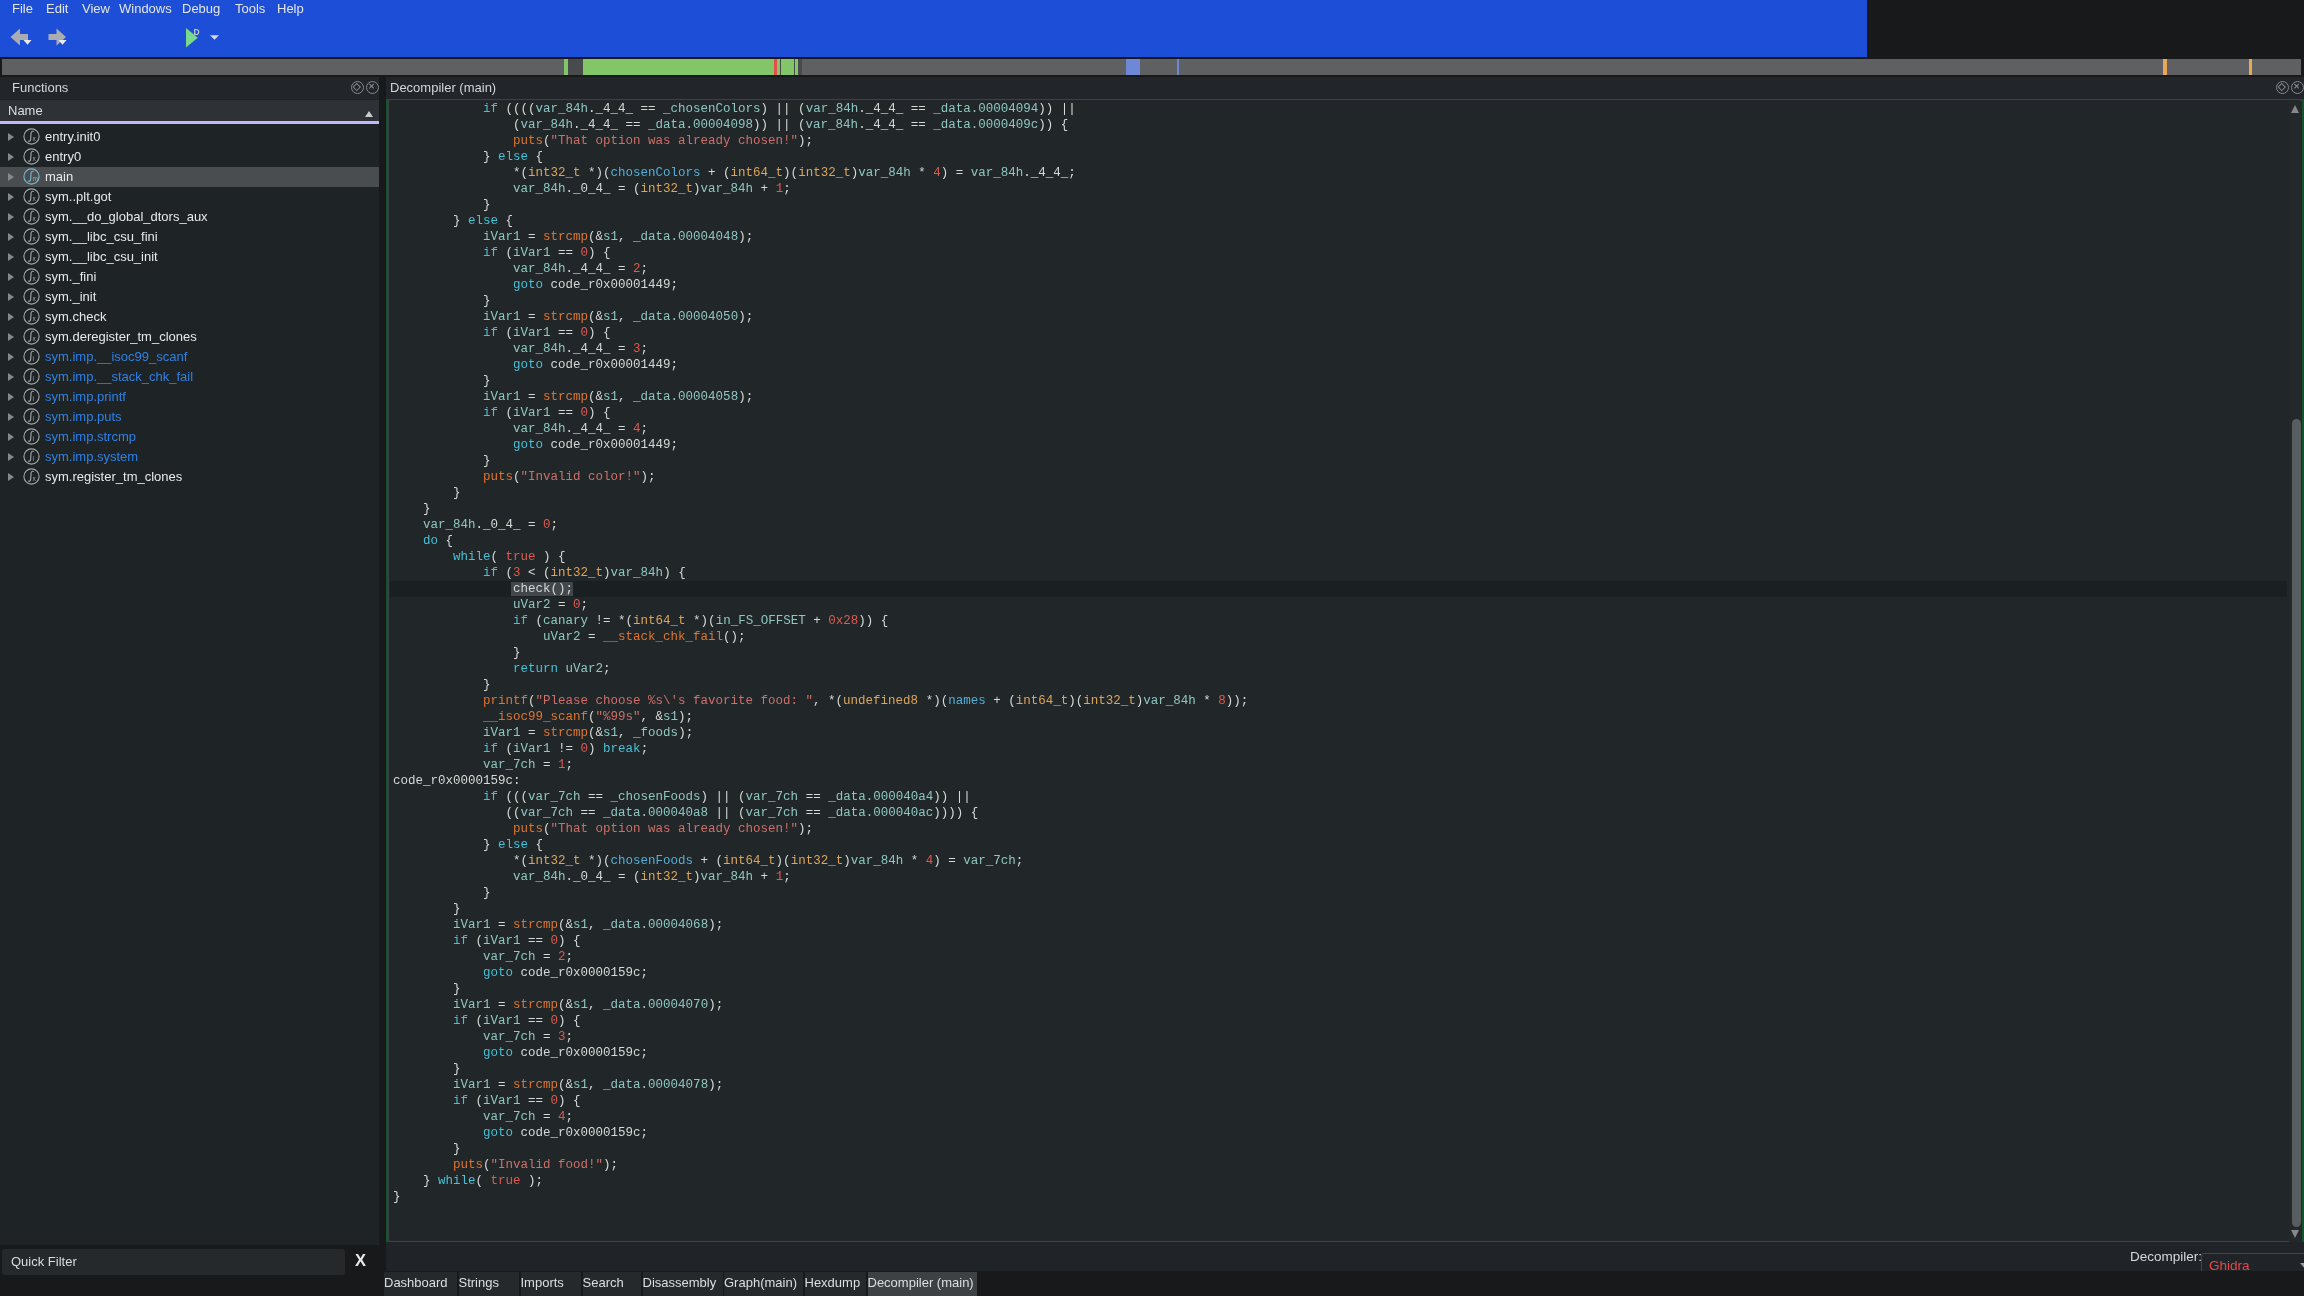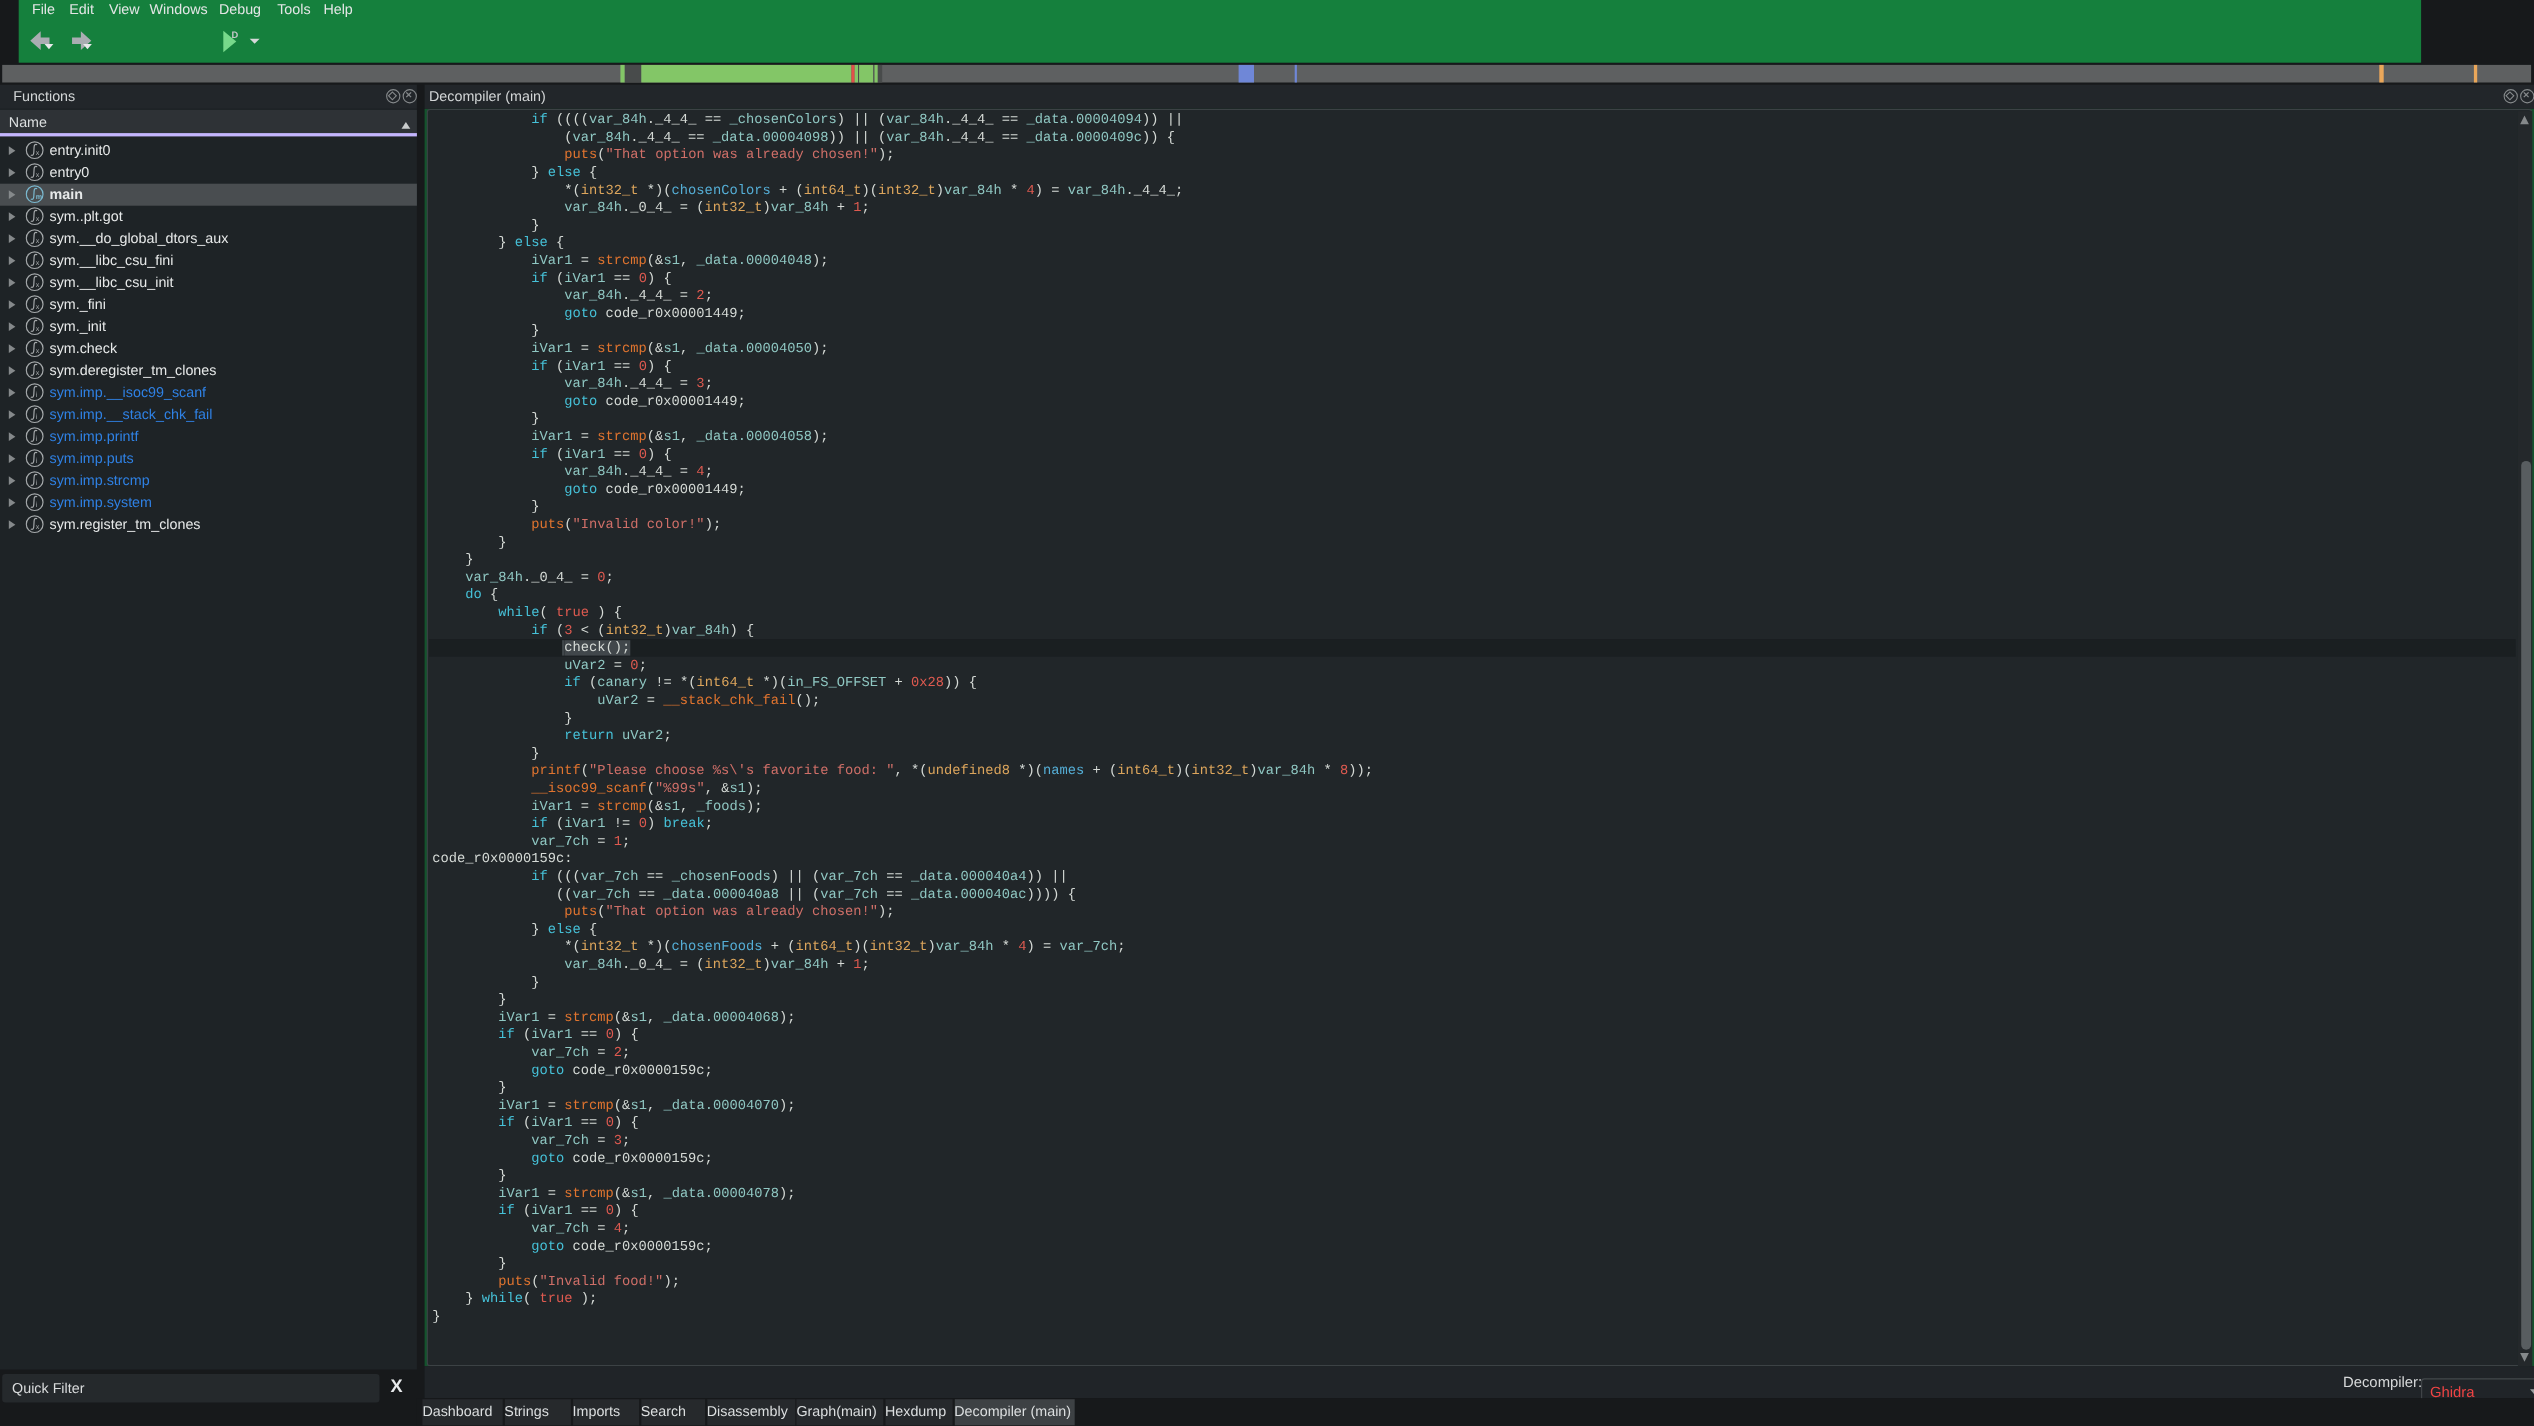--- a/index.html
+++ b/index.html
@@ -1,39 +1,39 @@
 <!DOCTYPE html>
 <html><head>
 <meta charset="utf-8">
 <style>
 *{margin:0;padding:0;box-sizing:border-box}
 html,body{width:2304px;height:1296px;background:#17191b;font-family:"Liberation Sans",sans-serif;overflow:hidden}
 body{position:relative}
 .abs{position:absolute}
 
-#topbar{left:17px;top:0;width:2184px;height:57px;background:#15803d}
+#topbar{left:0;top:0;width:1867px;height:57px;background:#1d4ed8}
 .mi{position:absolute;top:1px;height:15px;line-height:15px;font-size:13px;color:#e4e6e6}
 #backfwd svg{position:absolute;top:28px}
 #searchbox{position:absolute;left:238px;top:29px;width:1703px;height:21px;background:#26292c;border:1px solid #2e3235;border-radius:4px;color:#e6e8e8;font-size:13.5px;line-height:19px;padding-left:19px}
 
 #strip{left:2px;top:59px;width:2299px;height:16px;background:#5e6061}
 .seg{position:absolute;top:0;height:16px}
 
 .phead{position:absolute;top:77px;height:22px;font-size:13px;color:#d3d6d7;line-height:22px}
 #fhead{left:0;width:379px;background:#22262a}
 #dhead{left:386px;width:1918px;background:#22262a}
 .circ{position:absolute;top:4px;width:13px;height:13px;border:1.5px solid #85898b;border-radius:50%}
 .circ .xx{position:absolute;left:0;top:0;width:10px;height:10px;line-height:10px;font-size:8px;color:#85898b;font-weight:bold;text-align:center}
 .circ .dd{position:absolute;left:2.2px;top:2.2px;width:5.5px;height:5.5px;border:1.5px solid #85898b;transform:rotate(45deg)}
 
 #fpanel{left:0;top:99px;width:379px;height:1146px;background:#1e2326}
 #namehdr{position:absolute;left:0;top:1px;width:379px;height:24px;background:#2e3236;border-bottom:3px solid #c4b5fd;font-size:13px;color:#dcdfe0;line-height:22px}
 #namehdr .sort{position:absolute;left:365px;top:10.5px;width:0;height:0;border-left:4.5px solid transparent;border-right:4.5px solid transparent;border-bottom:6px solid #c9cccd}
 .fn{position:absolute;left:0;width:379px;height:20px;font-size:13px;color:#e7e9e9;line-height:20px}
-.fn.main{background:#494d50;font-weight:bold}
+.fn.main{background:#494d50;font-weight:normal}
 .fn.imp .lbl{color:#2f81e4}
 .fn .exp{position:absolute;left:8px;top:6.5px;width:0;height:0;border-top:4px solid transparent;border-bottom:4px solid transparent;border-left:6px solid #85898b}
 .fn .lbl{position:absolute;left:45px;white-space:nowrap}
 .ficon{position:absolute;left:23px;top:1.5px}
 #qfilter{position:absolute;left:2px;top:1149.5px;width:343px;height:26px;background:#25292c;border-radius:3px;font-size:13px;color:#d9dbdc;line-height:26px;padding-left:9px}
 #qfx{position:absolute;left:355px;top:1152px;font-size:16.5px;font-weight:bold;color:#e8eaec}
 
 #dpanel{left:386px;top:99px;width:1918px;height:1143px;background:#14532d}
 #codebox{position:absolute;left:2px;top:0;width:1914px;height:1143px;background:#212629;border:1px solid #3c4245;border-radius:3px}
 #linehl{position:absolute;left:1px;top:481px;width:1897px;height:16px;background:#1a1f21}

